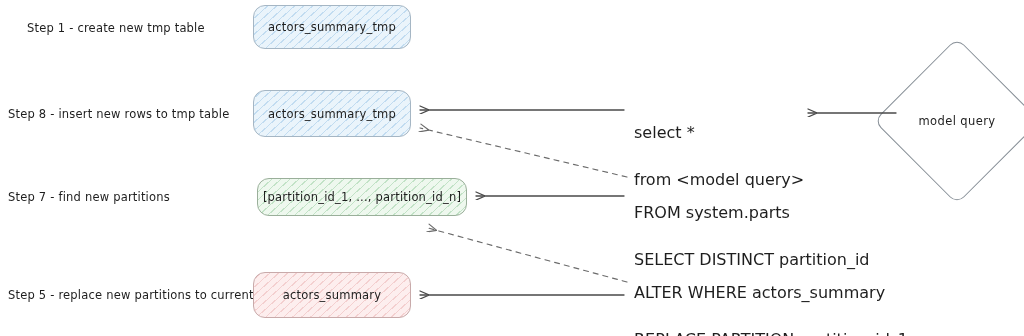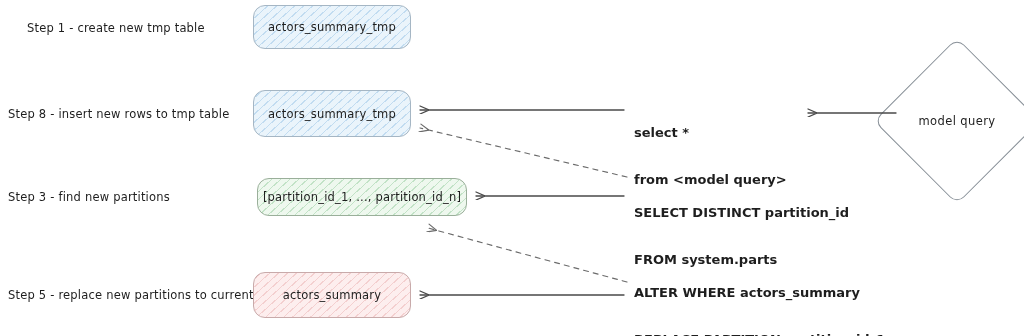--- a/index.html
+++ b/index.html
@@ -100,43 +100,42 @@
     font-size: 11.5px;
     letter-spacing: 0.4px;
     color: #1e1e1e;
     white-space: nowrap;
   }
 
   
   .code-block {
     position: absolute;
     font-family: "DejaVu Sans", sans-serif;
-    font-size: 13px;
+    font-size: 16px;
     line-height: 15.5px;
     color: #1e1e1e;
     white-space: pre;
-    font-weight: bold;
   }
   .code-block .ln { display: block; white-space: pre; }
 
   
   #arrow-layer {
     position: absolute;
     left: 0; top: 0;
     width: 1024px;
     height: 336px;
     pointer-events: none;
   }
 </style>
 </head>
 <body>
 
 <div class="step-label abs" style="left:12px; top:21px;margin-left:15px;">Step 1 - create new tmp table</div>
 <div class="step-label abs" style="left:8px; top:107px;">Step 8 - insert new rows to tmp table</div>
-<div class="step-label abs" style="left:8px; top:190px;">Step 3 - find new partitions</div>
+<div class="step-label abs" style="left:8px; top:190px;">Step 7 - find new partitions</div>
 <div class="step-label abs" style="left:8px; top:288px;">Step 5 - replace new partitions to current</div>
 
 <div class="node blue" style="left:253px; top:5px; width:158px; height:44px;">
   <span>actors_summary_tmp</span>
 </div>
 
 <div class="node blue" style="left:253px; top:90px; width:158px; height:47px;">
   <span>actors_summary_tmp</span>
 </div>
 
@@ -152,22 +151,22 @@
   <div class="diamond-shape"></div>
   <div class="diamond-label">model query</div>
 </div>
 
 <div class="code-block" style="left:634px; top:94px;">
   <span class="ln">select *</span>
   <span class="ln">from &lt;model query&gt;</span>
 </div>
 
 <div class="code-block" style="left:634px; top:174px;">
+  <span class="ln">FROM system.parts</span>
   <span class="ln">SELECT DISTINCT partition_id</span>
-  <span class="ln">FROM system.parts</span>
   
 </div>
 
 <div class="code-block" style="left:634px; top:254px;">
   <span class="ln">ALTER WHERE actors_summary</span>
   <span class="ln">REPLACE PARTITION partition_id_1</span>
   
   
   
   

